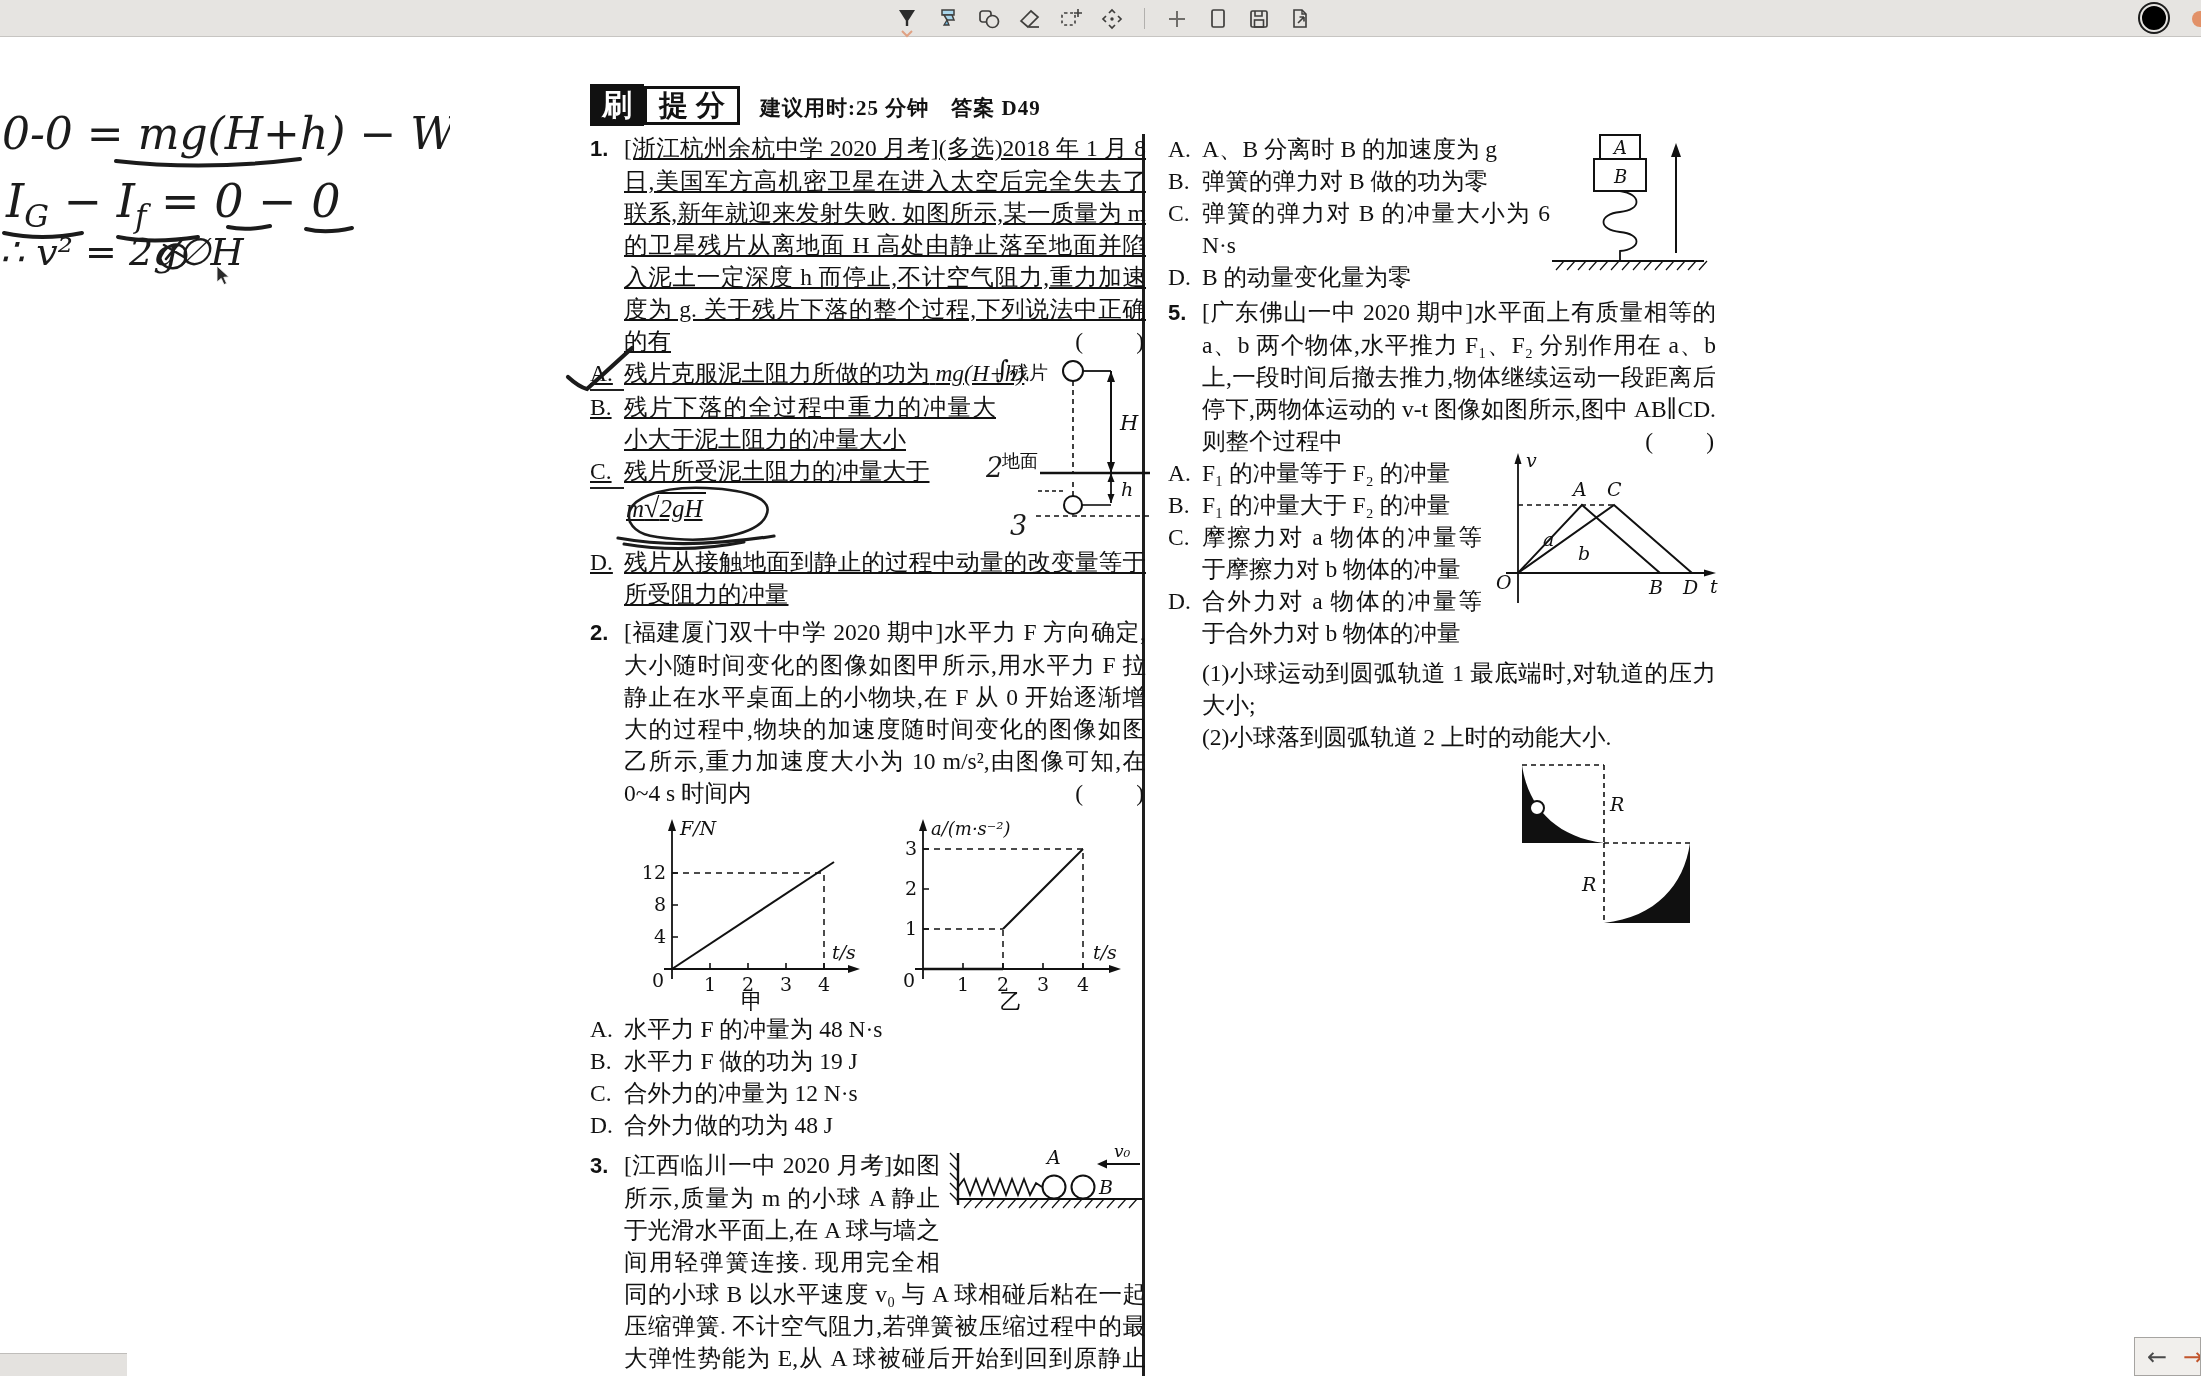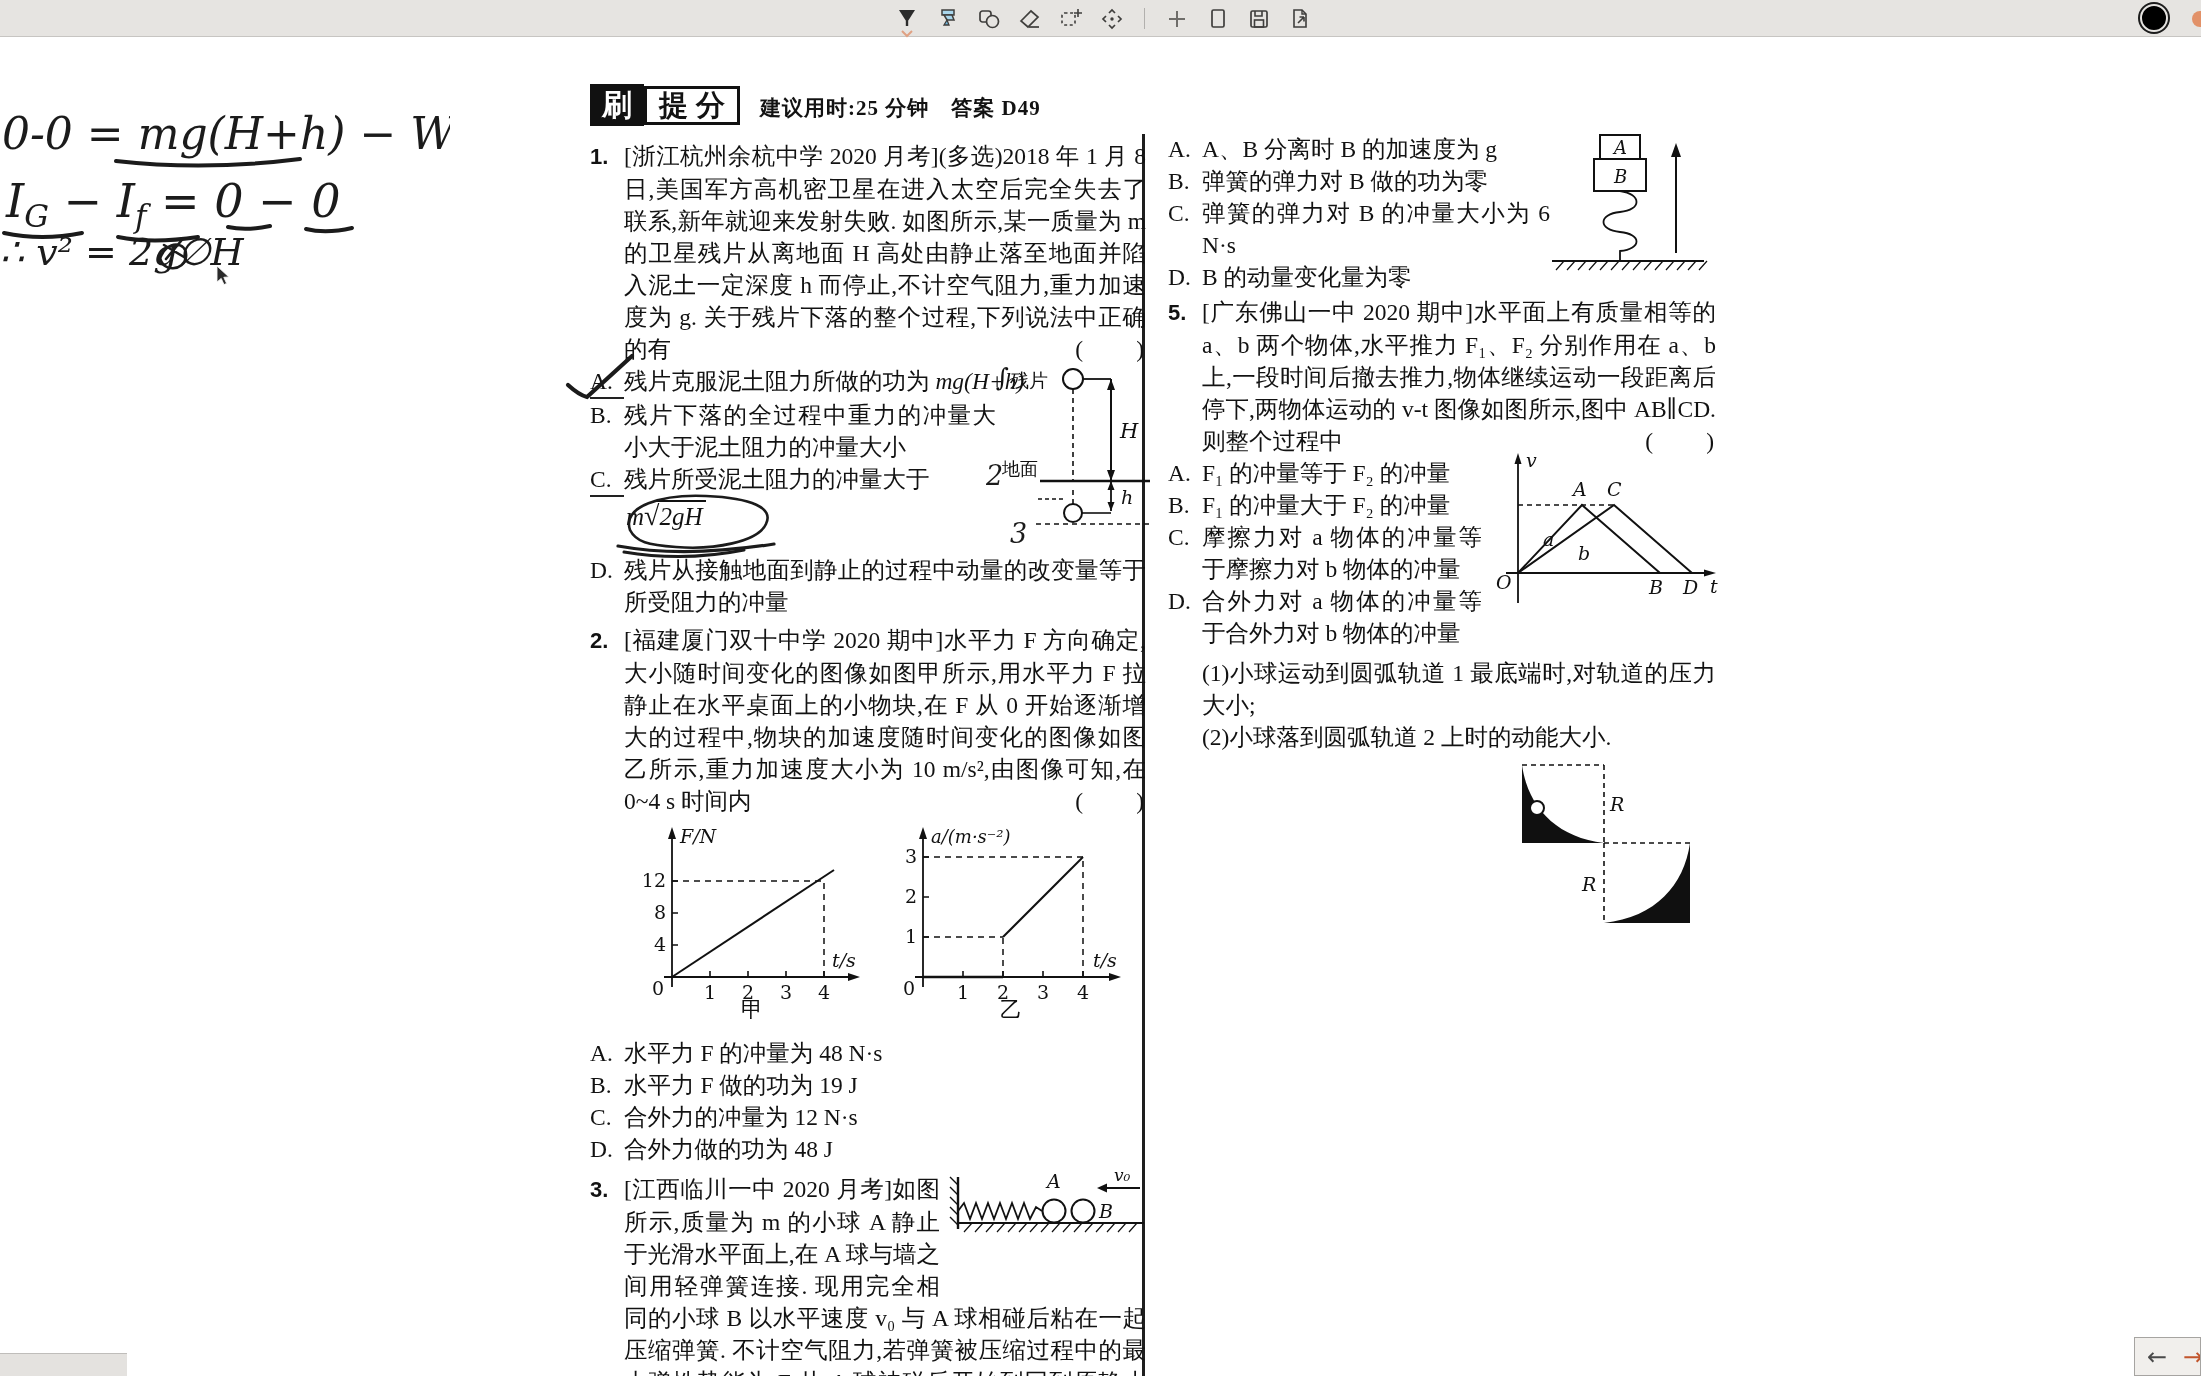--- a/index.html
+++ b/index.html
@@ -36,21 +36,21 @@
   
   .hdr { display:flex; align-items:center; height:44px; }
   .badge-solid { width:54px; height:42px; background:#111; color:#fff; font-size:30px; font-weight:bold;
                  display:flex; align-items:center; justify-content:center; }
   .badge-outline { width:96px; height:39px; border:3px solid #111; font-size:29px; font-weight:bold;
                    display:flex; align-items:center; justify-content:center; letter-spacing:8px; padding-left:8px; }
   .hdr-meta { margin-left:20px; font-size:21px; font-weight:bold; letter-spacing:1px; padding-top:6px; }
 
   
   .q { margin-top:10px; }
-  .q1 { margin-top:13px; } .q2 { margin-top:6px; } .q3 { margin-top:8px; }
+  .q1 { margin-top:5px;text-decoration:underline; } .q2 { margin-top:6px; } .q3 { margin-top:8px; }
   .stem { text-align:justify; padding-left:34px; }
   .qnum { display:inline-block; width:34px; margin-left:-34px; font-family:"Liberation Sans",sans-serif;
           font-weight:bold; font-size:22px; }
   .brk { float:right; letter-spacing:2px; }
   .opts { margin-top:0; }
   .rel { position:relative; }
   .opt { display:flex; align-items:baseline; text-align:justify; }
   .olabel { flex:0 0 34px; }
   .hand-ul { border-bottom:2.5px solid #222; }
   .otext { flex:1; }
@@ -59,21 +59,21 @@
   .pr238 .otext { padding-right:234px; }
   .fm { font-style:italic; }
   .rt { font-style:normal; font-size:28px; margin-right:-2px; }
   .radicand { border-top:2.2px solid #111; padding:1px 3px 0 2px; }
 
   .q1fig { position:absolute; right:-6px; top:-4px; }
   .checkmark { position:absolute; left:-28px; top:-16px; }
   .cform { position:relative; margin:3px 0 8px 36px; height:46px; width:160px; font-size:25px; }
   .oval-svg { position:absolute; left:-14px; top:-12px; }
 
-  .charts { display:flex; gap:12px; margin:4px 0 18px 44px; }
+  .charts { display:flex; gap:12px; margin:4px 0 2px 44px; }
   .fig-lab { font-family:"DejaVu Serif",serif; fill:#111; }
   .fig-it  { font-family:"DejaVu Serif",serif; font-style:italic; fill:#111; }
   .cjk { font-family:"Liberation Serif",serif; fill:#111; }
 
   .q3fig { float:right; width:202px; height:100px; margin:-2px -4px 4px 8px; }
 
   .q4fig { position:absolute; right:8px; top:-2px; }
   .q5chart { position:absolute; right:-4px; top:-8px; }
   .q6figwrap { position:relative; height:182px; margin-top:6px; }
   .q6fig { position:absolute; right:12px; top:0; }

